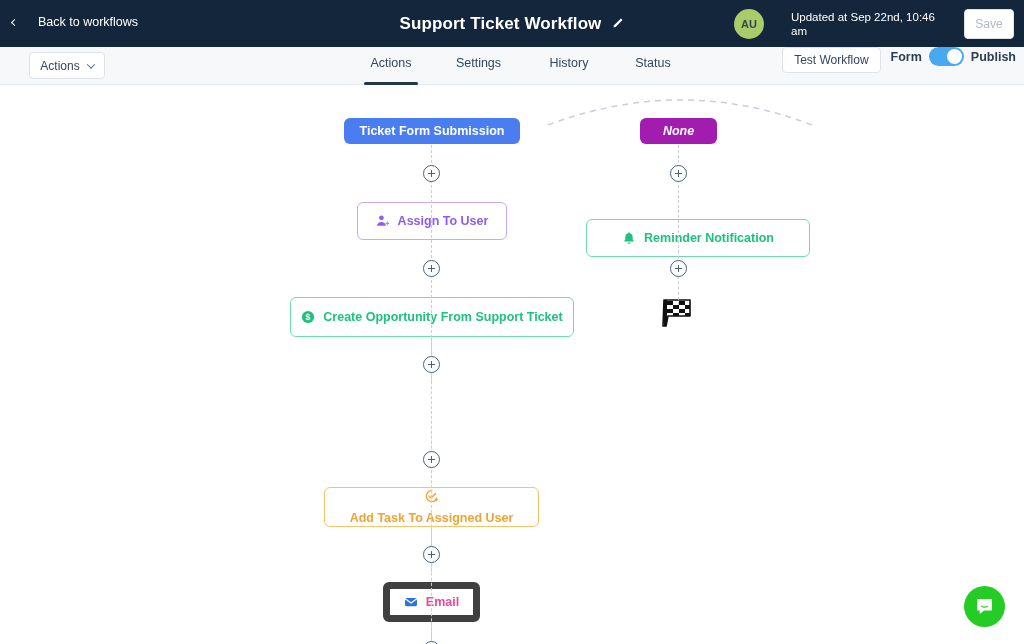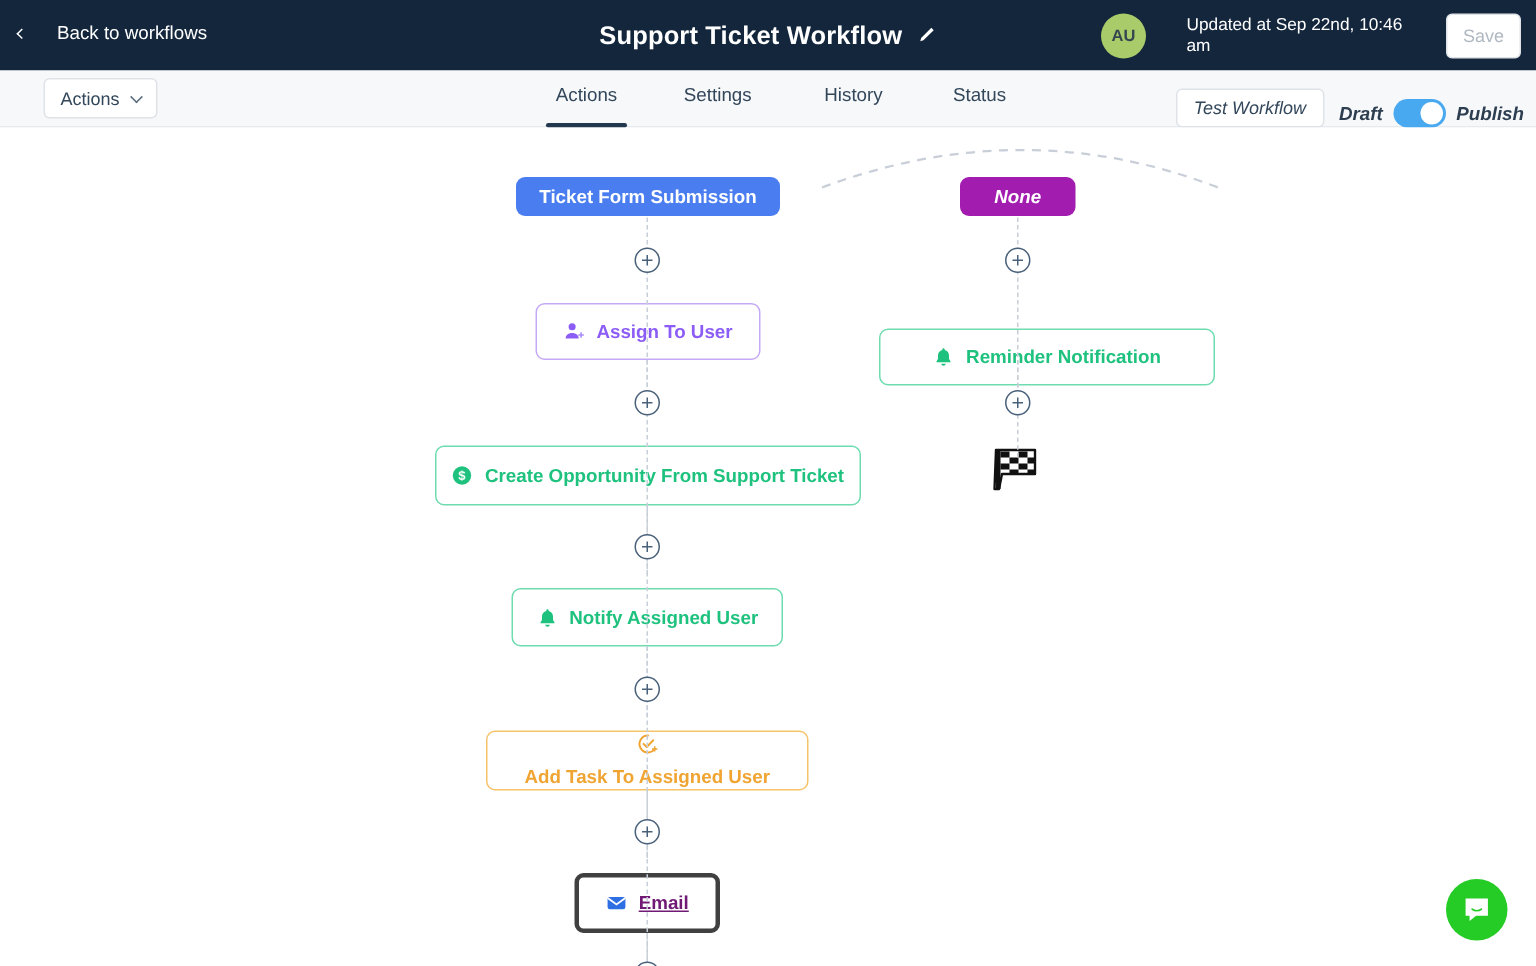--- a/index.html
+++ b/index.html
@@ -92,21 +92,21 @@
   .tab.t1 { width: 82px; }
   .tab.t2 { width: 93px; }
   .tab.t3 { width: 88px; }
   .tab.t4 { width: 80px; }
   .tab.active::after {
     content: ""; position: absolute; left: 14px; right: 14px; bottom: 0;
     height: 3px; background: #23384f; border-radius: 2px;
   }
   .toolbar-right {
     position: absolute; right: 8px; top: 0; height: 38px;
-    display: flex; align-items: flex-end; gap: 10px; font-style: italic;
+    display: flex; align-items: flex-start; gap: 10px;
   }
   .test-btn {
     height: 26px; padding: 0 11px;
     background: #ffffff; border: 1px solid #dfe3e8; border-radius: 4px;
     font-size: 12px; color: #33475b; cursor: pointer;
     display: flex; align-items: center;
   }
   .pub-group { display: flex; align-items: center; gap: 7px; }
   .pub-label { font-size: 12.5px; color: #2c3e50; font-weight: 600; }
   .toggle {
@@ -135,21 +135,21 @@
     position: absolute;
     display: flex; align-items: center; justify-content: center; gap: 8px;
     border-radius: 6px; font-size: 12.5px; font-weight: 600;
     white-space: nowrap; cursor: pointer; background: #ffffff;
   }
   .node.solid-blue { background: #4a7ef0; color: #ffffff; border: none; }
   .node.solid-red  { background: #a21caf; color: #ffffff; border: none; font-style: italic; }
   .node.purple { border: 1px solid #c4a9f7; color: #8b5cf6; }
   .node.green  { border: 1px solid #6edcae; color: #1ec27e; }
   .node.orange { border: 1px solid #f6c36b; color: #f0a432; }
-  .node.blue   { border: 3px solid #404040; color: #701a75; text-decoration: underline; }
+  .node.blue   { border: 7px solid #404040; color: #ec4899; }
 
   .ico { width: 14px; height: 14px; flex: 0 0 auto; display:block; }
 
   .plus-conn {
     position: absolute; width: 17px; height: 17px; border-radius: 50%;
     border: 1.6px solid #49607a; background: #ffffff; cursor: pointer;
     display: flex; align-items: center; justify-content: center; z-index: 3;
   }
   .plus-conn::before, .plus-conn::after {
     content: ""; position: absolute; background: #49607a;
@@ -203,21 +203,21 @@
   <div class="tabs">
     <div class="tab t1 active">Actions</div>
     <div class="tab t2">Settings</div>
     <div class="tab t3">History</div>
     <div class="tab t4">Status</div>
   </div>
 
   <div class="toolbar-right">
     <div class="test-btn">Test Workflow</div>
     <div class="pub-group">
-      <span class="pub-label">Draft</span>
+      <span class="pub-label">Form</span>
       <div class="toggle">
         <div class="knob"></div>
       </div>
       <span class="pub-label">Publish</span>
     </div>
   </div>
 </div>
 
 <div class="zoomctl">
   <div class="zoom-btn">+</div>
@@ -253,27 +253,20 @@
     <svg class="ico" viewBox="0 0 16 16">
       <circle cx="8" cy="8" r="7" fill="#1ec27e"></circle>
       <text x="8" y="11.6" font-size="10" font-weight="700" fill="#ffffff" text-anchor="middle" font-family="Liberation Sans, sans-serif">$</text>
     </svg>
     <span>Create Opportunity From Support Ticket</span>
   </div>
 
   <div class="vline" style="left:431px; top:252px; height:141px;"></div>
   <div class="plus-conn" style="left:423px; top:271px;"></div>
 
-  <div class="node green" style="left:341px; top:307px; width:181px; height:39px;">
-    <svg class="ico" viewBox="0 0 16 16">
-      <path d="M8 1.3c.5 0 .9.4.9.9v.5c2 .4 3.3 2.1 3.3 4.2v2.7l1.1 1.6v.8H2.7v-.8l1.1-1.6V6.9c0-2.1 1.3-3.8 3.3-4.2v-.5c0-.5.4-.9.9-.9z" fill="#1ec27e"></path>
-      <path d="M6.3 13.2h3.4c0 .9-.8 1.5-1.7 1.5s-1.7-.6-1.7-1.5z" fill="#1ec27e"></path>
-    </svg>
-    <span>Notify Assigned User</span>
-  </div>
 
   <div class="vline" style="left:431px; top:346px; height:141px;"></div>
   <div class="plus-conn" style="left:423px; top:366px;"></div>
 
   <div class="node orange" style="left:324px; top:402px; width:215px; height:40px;flex-direction:column;">
     <svg class="ico" viewBox="0 0 16 16">
       <path d="M8 1.6a6.4 6.4 0 1 0 5.1 10.2" fill="none" stroke="#f0a432" stroke-width="1.5" stroke-linecap="round"></path>
       <path d="M4.6 7.9l2.4 2.4 5-5.2" fill="none" stroke="#f0a432" stroke-width="1.5" stroke-linecap="round" stroke-linejoin="round"></path>
       <path d="M12.6 9.7h1.1v1.5h1.5v1.1h-1.5v1.5h-1.1v-1.5h-1.5v-1.1h1.5z" fill="#f0a432"></path>
     </svg>

